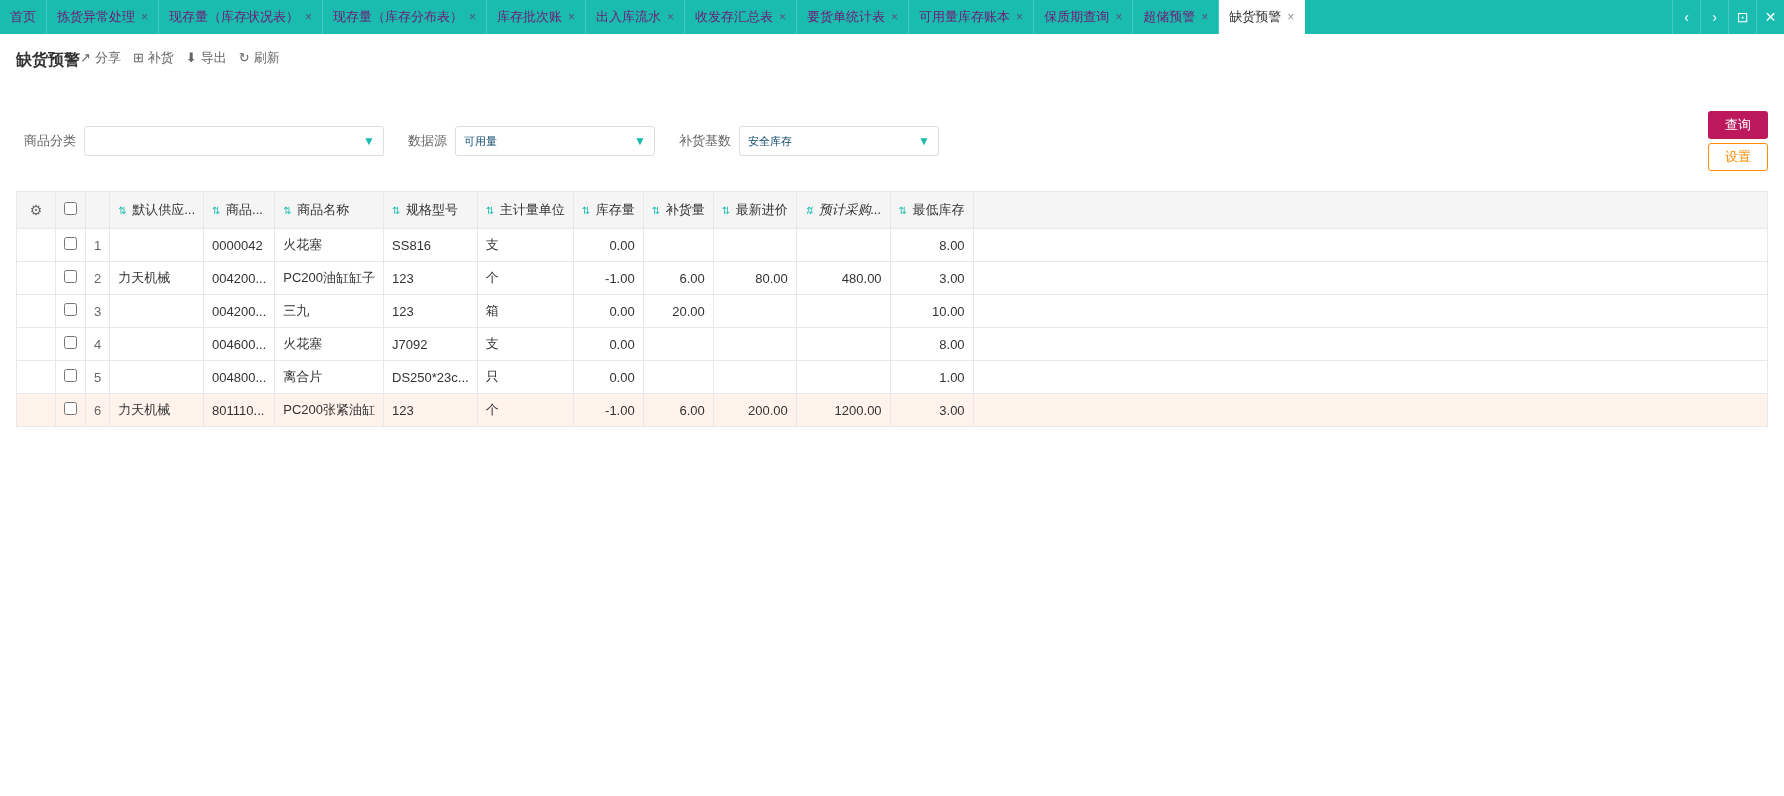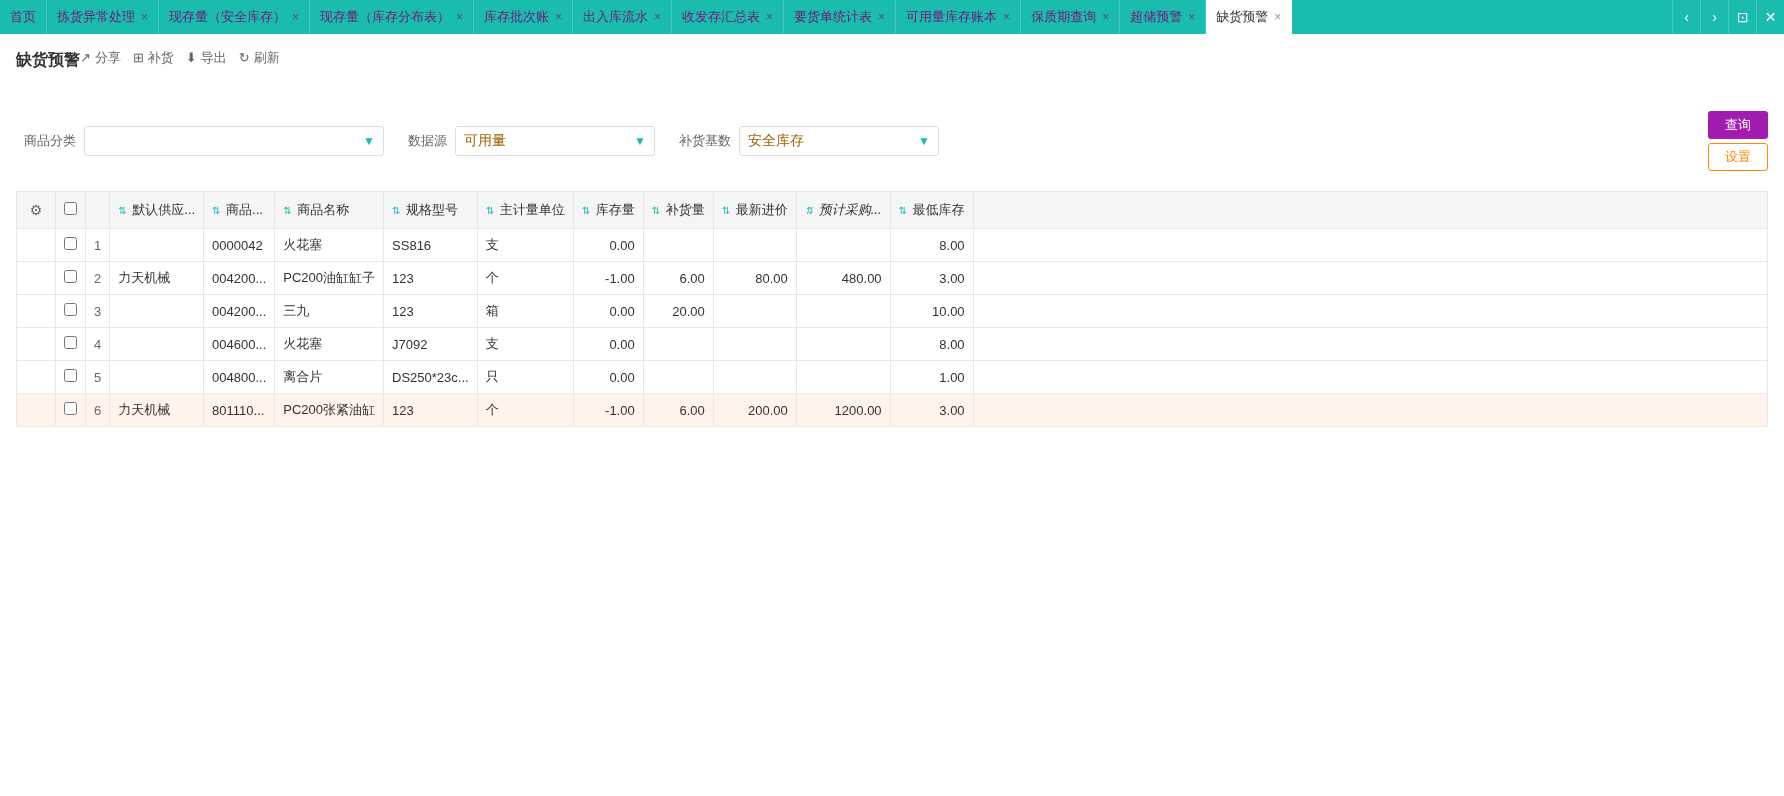--- a/index.html
+++ b/index.html
@@ -115,32 +115,32 @@
       background: #fff;
       cursor: pointer;
       min-width: 200px;
       justify-content: space-between;
       height: 30px;
     }
     .filter-select-text { color: #999; font-size: 13px; }
     .filter-select-arrow { color: #1abcb0; font-size: 12px; }
 
     .filter-value {
-      color: #a16207;
-      font-size: 14px;
+      color: #0c4a6e;
+      font-size: 11px;
     }
 
     .filter-actions {
       margin-left: auto;
       display: flex;
       flex-direction: column;
       gap: 4px;
     }
     .btn-query {
-      background: #a21caf;
+      background: #be185d;
       color: #fff;
       border: none;
       border-radius: 3px;
       padding: 5px 16px;
       cursor: pointer;
       font-size: 13px;
       height: 28px;
     }
     .btn-settings {
       background: #fff;
@@ -204,21 +204,21 @@
 
 <div class="tab-bar">
   <div class="tab-item">
     <span>首页</span>
   </div>
   <div class="tab-item">
     <span>拣货异常处理</span>
     <span class="tab-close">×</span>
   </div>
   <div class="tab-item">
-    <span>现存量（安全库存）</span>
+    <span>现存量（库存状况表）</span>
     <span class="tab-close">×</span>
   </div>
   <div class="tab-item">
     <span>现存量（库存分布表）</span>
     <span class="tab-close">×</span>
   </div>
   <div class="tab-item">
     <span>库存批次账</span>
     <span class="tab-close">×</span>
   </div>

